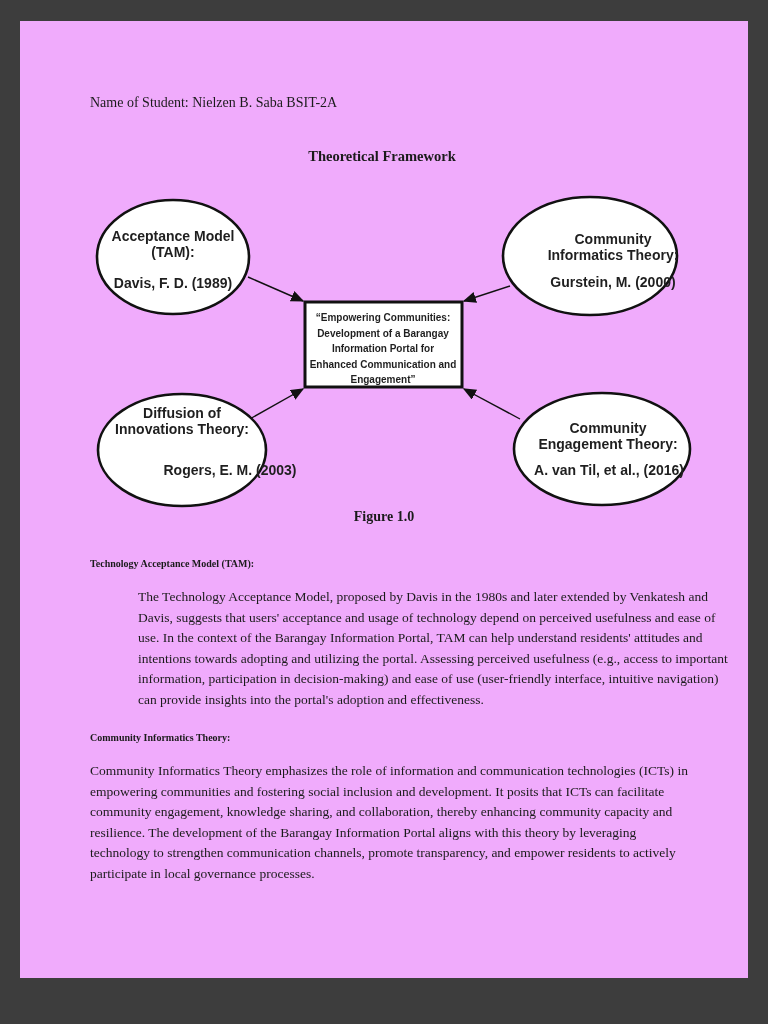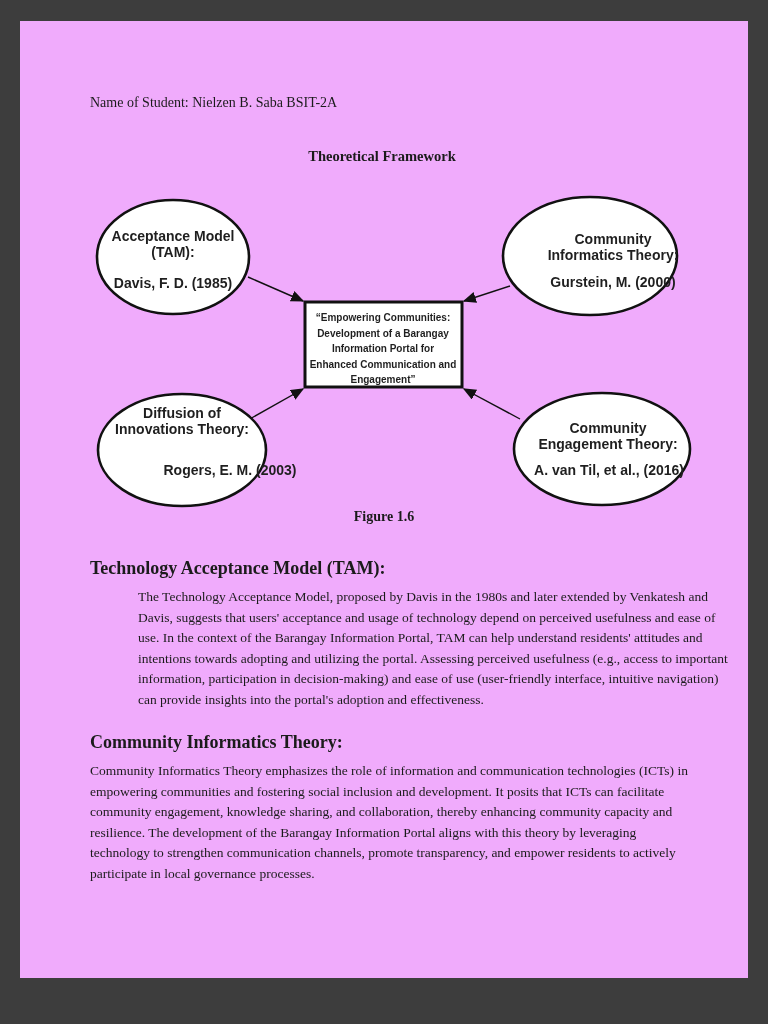--- a/index.html
+++ b/index.html
@@ -32,21 +32,21 @@
   .box-text{
     left:363px;top:129px;width:160px;
     transform:none;left:283px;
     font-size:10px;line-height:15.5px;
   }
   .t-tam{left:153px;top:47px;}   .a-tam{left:153px;top:94px;}
   .t-cit{left:593px;top:50px;}   .a-cit{left:593px;top:93px;}
   .t-dit{left:162px;top:224px;}  .a-dit{left:162px;top:281px;margin-left:48px;}
   .t-cet{left:588px;top:239px;}  .a-cet{left:589px;top:281px;}
 
-  .section-heading{left:70px;font-weight:bold;font-size:18px;white-space:nowrap;}
+  .section-heading{left:70px;font-weight:bold;font-size:10px;white-space:nowrap;}
   .section-body{left:70px;width:602px;font-size:13.5px;line-height:20.5px;text-align:left;}
   .h-tam{top:537px;} .b-tam{top:566px;margin-left:48px;}
   .h-cit{top:711px;} .b-cit{top:740px;}
 </style>
 </head>
 <body>
 
 <div class="page">
 
   <div class="abs student-line">Name of Student: Nielzen B. Saba BSIT-2A</div>
@@ -75,36 +75,36 @@
     </svg>
 
     <div class="box-text">“Empowering Communities:
 Development of a Barangay
 Information Portal for
 Enhanced Communication and
 Engagement”</div>
 
     <div class="node-text t-tam">Acceptance Model
 (TAM):</div>
-    <div class="node-text a-tam">Davis, F. D. (1985)</div>
+    <div class="node-text a-tam">Davis, F. D. (1989)</div>
 
     <div class="node-text t-cit">Community
 Informatics Theory:</div>
     <div class="node-text a-cit">Gurstein, M. (2000)</div>
 
     <div class="node-text t-dit">Diffusion of
 Innovations Theory:</div>
     <div class="node-text a-dit">Rogers, E. M. (2003)</div>
 
     <div class="node-text t-cet">Community
 Engagement Theory:</div>
     <div class="node-text a-cet">A. van Til, et al., (2016)</div>
   </div>
 
-  <div class="abs figure-caption">Figure 1.6</div>
+  <div class="abs figure-caption">Figure 1.0</div>
 
   <div class="abs section-heading h-tam">Technology Acceptance Model (TAM):</div>
   <div class="abs section-body b-tam">The Technology Acceptance Model, proposed by Davis in the 1980s and later extended by Venkatesh and Davis, suggests that users' acceptance and usage of technology depend on perceived usefulness and ease of use. In the context of the Barangay Information Portal, TAM can help understand residents' attitudes and intentions towards adopting and utilizing the portal. Assessing perceived usefulness (e.g., access to important information, participation in decision-making) and ease of use (user-friendly interface, intuitive navigation) can provide insights into the portal's adoption and effectiveness.</div>
 
   <div class="abs section-heading h-cit">Community Informatics Theory:</div>
   <div class="abs section-body b-cit">Community Informatics Theory emphasizes the role of information and communication technologies (ICTs) in empowering communities and fostering social inclusion and development. It posits that ICTs can facilitate community engagement, knowledge sharing, and collaboration, thereby enhancing community capacity and resilience. The development of the Barangay Information Portal aligns with this theory by leveraging technology to strengthen communication channels, promote transparency, and empower residents to actively participate in local governance processes.</div>
 
 </div>
 
 </body></html>

